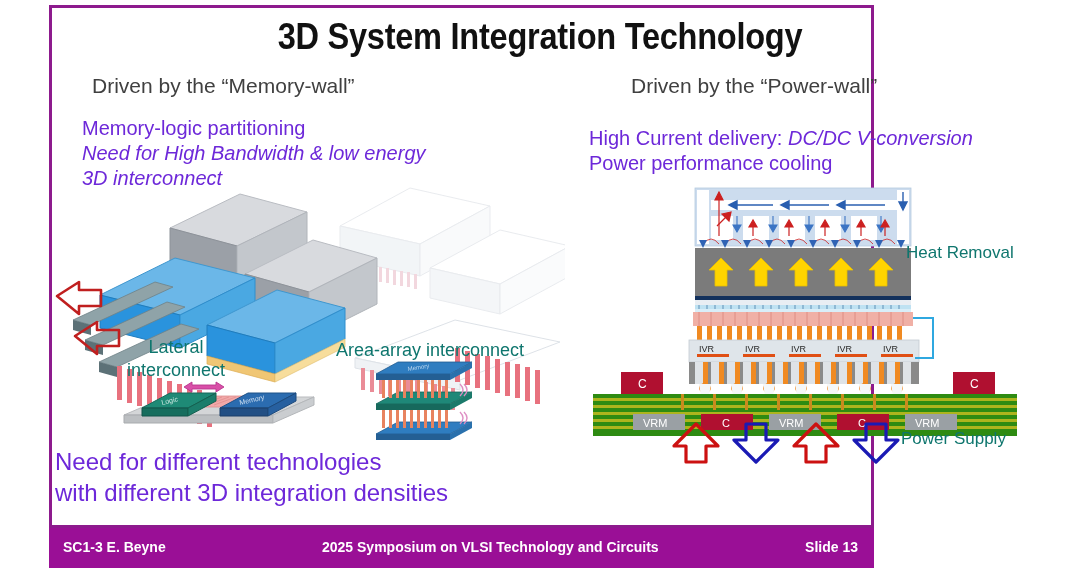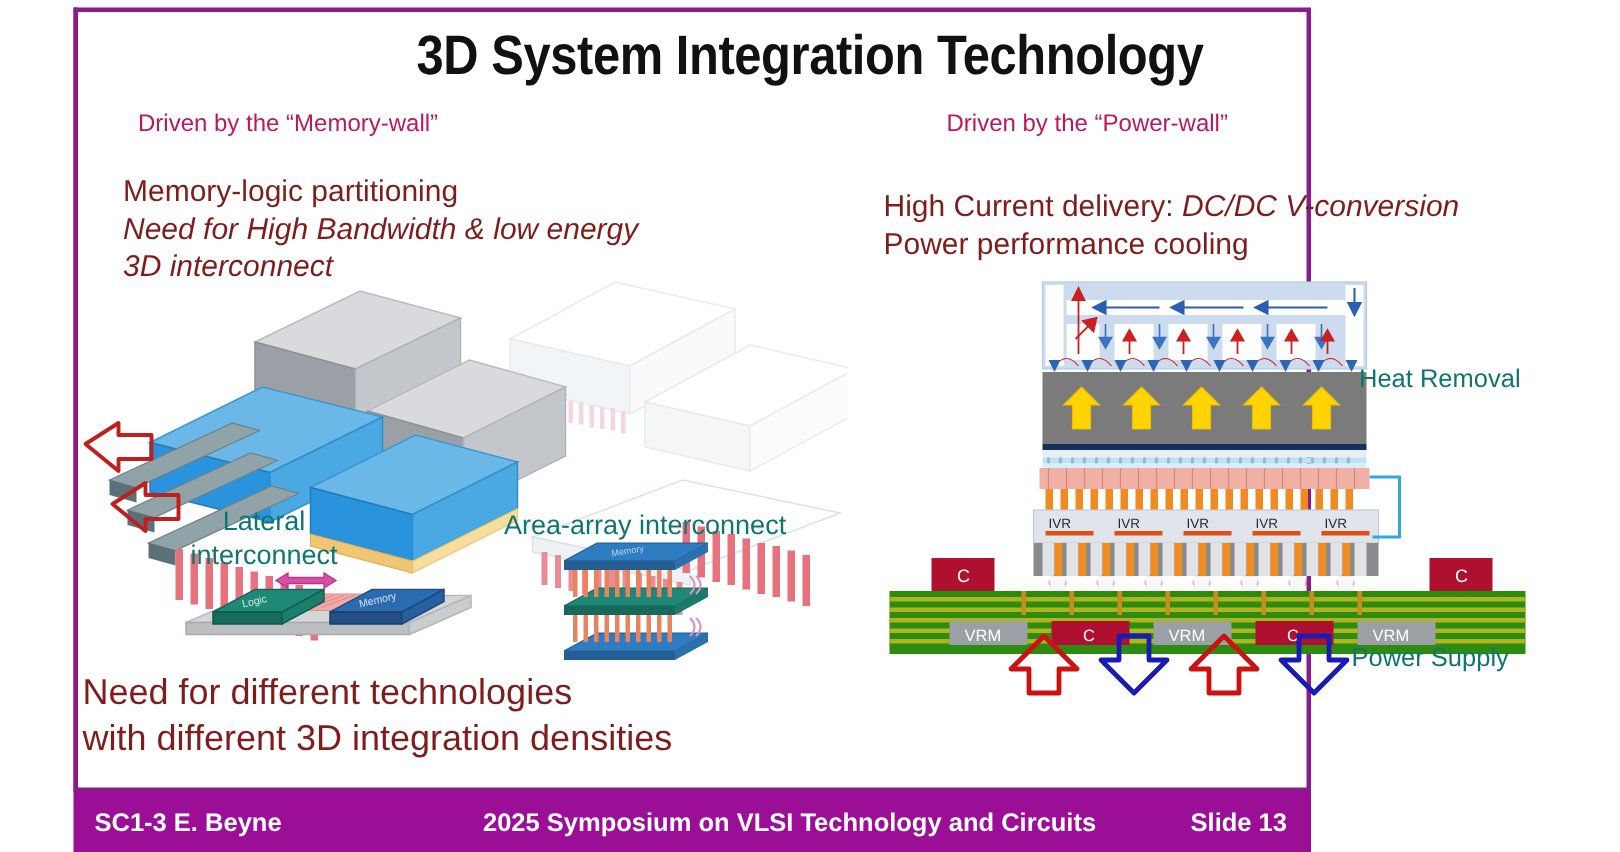--- a/index.html
+++ b/index.html
@@ -6,25 +6,25 @@
   body{width:1080px;height:568px;overflow:hidden;font-family:"Liberation Sans",sans-serif;}
 
   .slide{position:relative;width:880px;height:568px;background:#ffffff;box-sizing:border-box;}
   .frame{position:absolute;left:49px;top:5px;right:6px;bottom:40px;border:3px solid #8d1a8d;box-sizing:border-box;}
   .frame-left-strip{position:absolute;left:49px;top:5px;width:3px;bottom:40px;background:#8d1a8d;}
 
   .title{position:absolute;left:0;top:16px;width:1080px;text-align:center;
     font-size:37px;font-weight:bold;color:#111;letter-spacing:-0.3px;
     font-family:"Liberation Sans Narrow","Liberation Sans",sans-serif;transform:scaleX(0.88);}
 
-  .subhead{position:absolute;font-size:16px;color:#be185d;white-space:nowrap;}
+  .subhead{position:absolute;font-size:21px;color:#404040;white-space:nowrap;}
   .sub-left{left:92px;top:74px;}
   .sub-right{left:631px;top:74px;text-align:right;}
 
-  .body-text{position:absolute;color:#7f1d1d;font-size:20px;line-height:25px;white-space:nowrap;}
+  .body-text{position:absolute;color:#6d28d9;font-size:20px;line-height:25px;white-space:nowrap;}
   .bt-left{left:82px;top:116px;}
   .bt-right{left:589px;top:126px;}
   .bt-bottom{left:55px;top:446px;font-size:24px;line-height:31px;}
   .ital{font-style:italic;}
 
   .lbl{position:absolute;color:#0f766e;font-size:18px;white-space:nowrap;}
   .lbl-lateral{left:127px;top:336px;line-height:23px;text-align:center;}
   .lbl-area{left:336px;top:340px;}
   .lbl-heat{left:906px;top:243px;font-size:17px;}
   .lbl-psu{left:901px;top:429px;font-size:17px;}
@@ -35,21 +35,21 @@
 
   
   .art-lateral{position:absolute;left:118px;top:375px;width:210px;height:60px;}
   .art-area{position:absolute;left:372px;top:358px;width:120px;height:92px;}
 
   
   .art-right{position:absolute;left:585px;top:186px;width:450px;height:250px;}
 
   
   .footer{position:absolute;left:49px;bottom:0;right:6px;height:40px;background:#9a0f96;}
-  .footer span{position:absolute;color:#ffffff;font-size:17px;top:11px;white-space:nowrap;
+  .footer span{position:absolute;color:#ffffff;font-size:14px;top:11px;white-space:nowrap;
     font-family:"Liberation Sans Narrow","Liberation Sans",sans-serif;font-weight:bold;}
   .f-left{left:14px;}
   .f-mid{left:273px;}
   .f-right{right:16px;}
 </style>
 </head>
 <body>
 
 <div class="slide">
 

